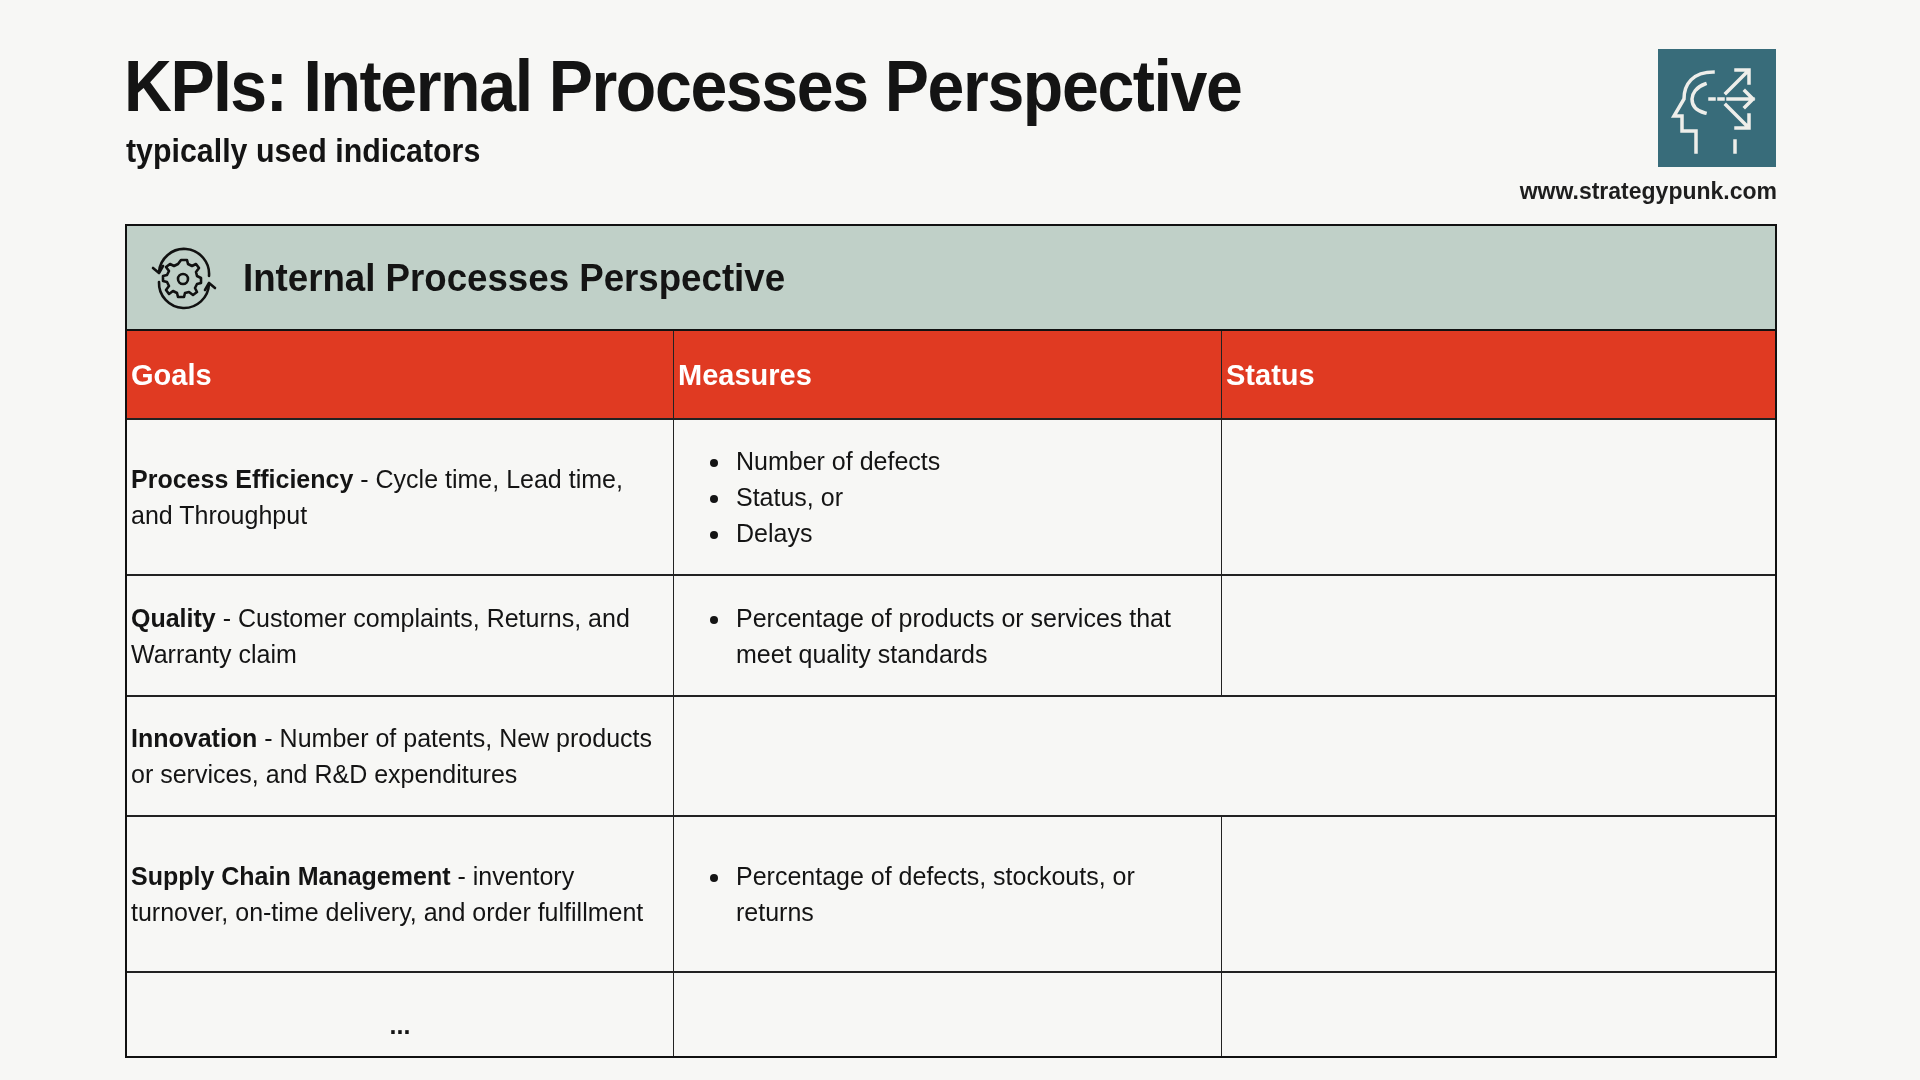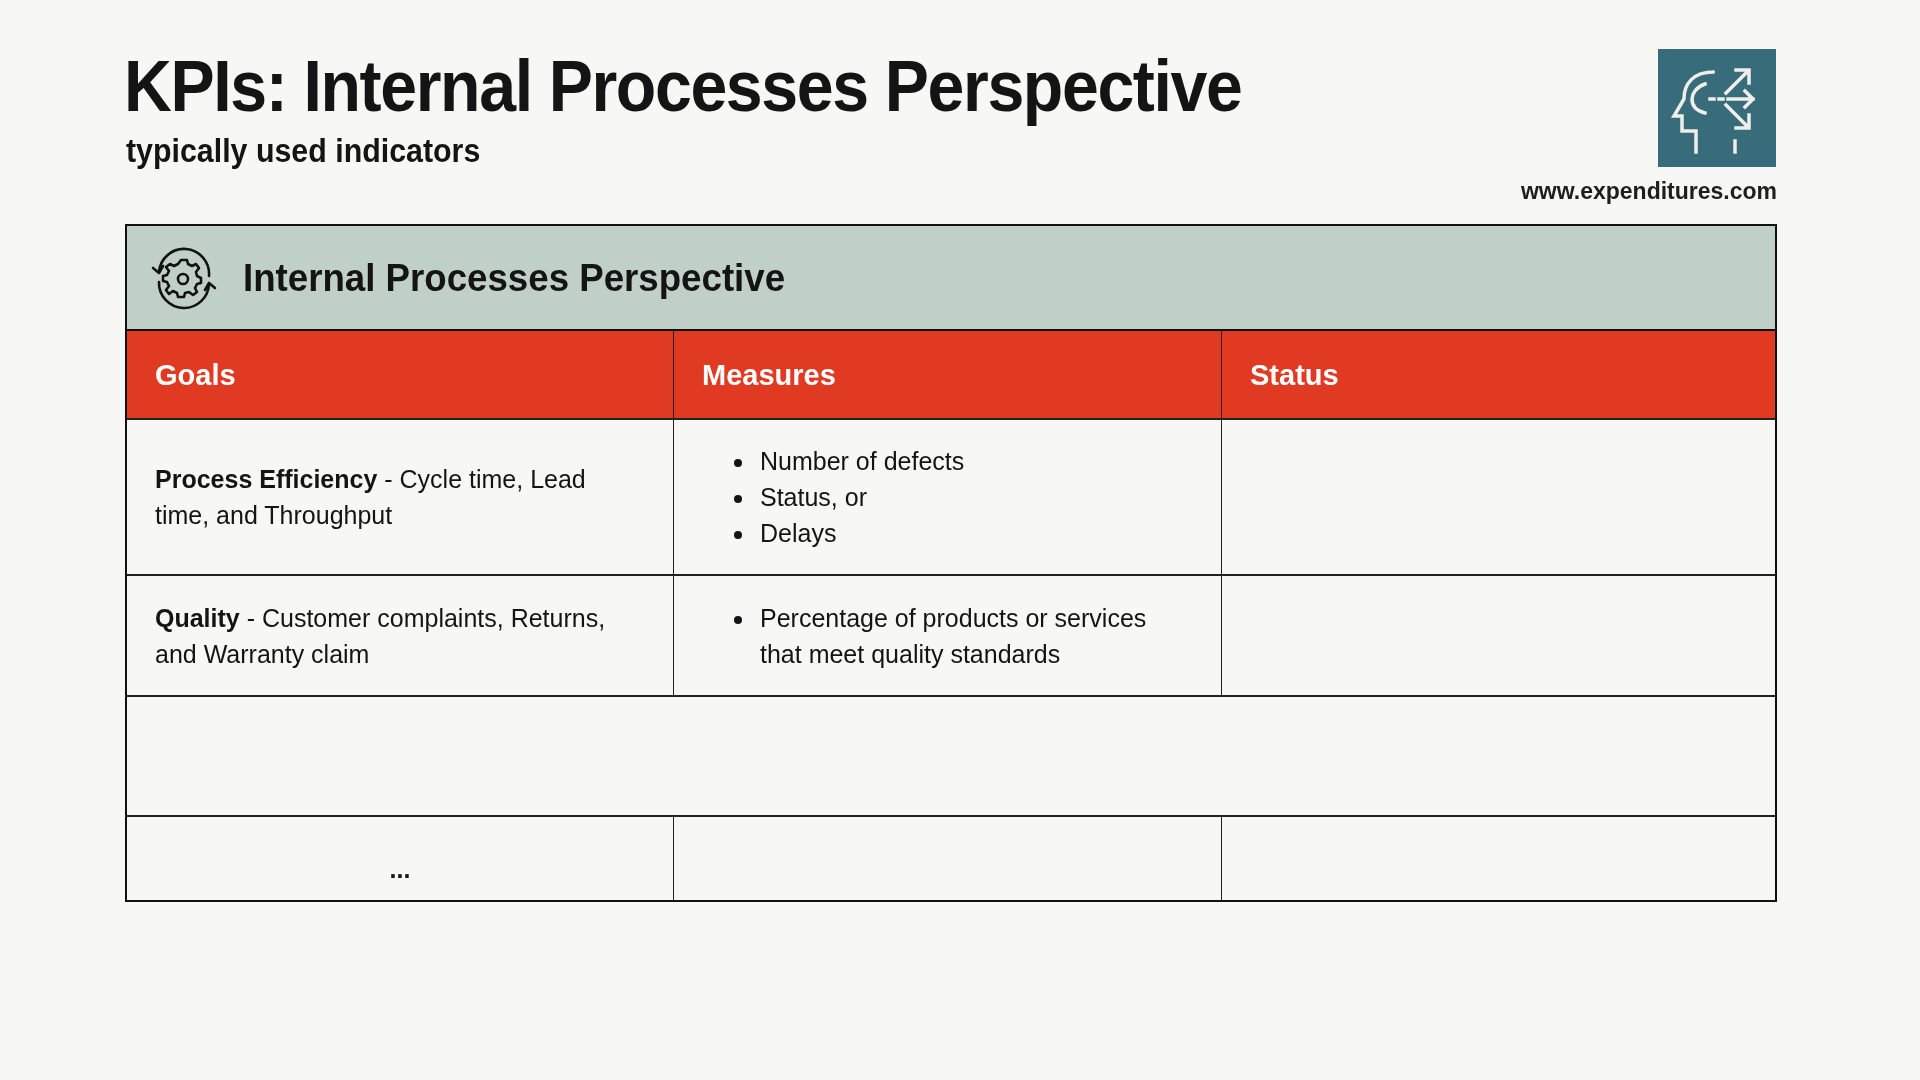--- a/index.html
+++ b/index.html
@@ -8,21 +8,21 @@
   .title { position:absolute; left:124px; top:44px; font-size:72px; font-weight:bold; letter-spacing:-1.5px; margin:0; line-height:84px; transform:scaleX(0.92); transform-origin:left; }
   .subtitle { position:absolute; left:126px; top:132px; font-size:33px; font-weight:bold; margin:0; transform:scaleX(0.92); transform-origin:left; }
   .logo { position:absolute; left:1658px; top:49px; width:118px; height:118px; background:#386c7a; }
   .url { position:absolute; right:143px; top:178px; font-size:23px; font-weight:bold; color:#1e1e1e; }
   .table { position:absolute; left:125px; top:224px; width:1652px; border:2px solid #111; box-sizing:border-box; }
   .band { height:103px; background:#c0d0c8; border-bottom:2px solid #111; display:flex; align-items:center; }
   .band-icon { width:72px; height:72px; margin-left:20px; margin-right:24px; }
   .band-title { font-size:39px; font-weight:bold; transform:scaleX(0.94); transform-origin:left; }
   .row { display:flex; border-bottom:2px solid #222; }
   .row:last-child { border-bottom:none; }
-  .cell { box-sizing:border-box; border-right:1.5px solid #222; display:flex; align-items:center; padding:0 28px; font-size:25px; line-height:36px; }
+  .cell { box-sizing:border-box; border-right:1.5px solid #222; display:flex; align-items:center; padding:0 4px; font-size:25px; line-height:36px; }
   .cell:last-child { border-right:none;text-align:center; }
   .c1 { width:547px; } .c2 { width:548px; } .c3 { flex:1; }
   .hdr { background:#e03a22; height:87px; }
   .hdr .cell { color:#fff; font-weight:bold; font-size:29px; }
   .goal b { font-weight:bold;text-align:right; }
   ul { margin:16px; padding-left:38px; }
   li { margin:0; padding-left:4px; }
   .ellipsis { justify-content:center; font-weight:bold; padding-top:20px; }
 </style>
 </head>
@@ -35,21 +35,21 @@
   <svg width="118" height="118" viewBox="0 0 118 118" fill="none" stroke="#eeeeea" stroke-width="3.5" stroke-linecap="square">
     <path d="M55 23 C35 23 26 35 26 50 L16 67 L24 67 L24 82 L38 82 L38 103"></path>
     <path d="M47 35 C38 38 34 45 34 50 C34 57 39 62 47 64"></path>
     <path d="M52 50 L56 50 M61 50 L65 50"></path>
     <path d="M70 50 L95 50 M87 42 L95 50 L87 58"></path>
     <path d="M68 44 L90 22 M78 21 L91 21 L91 34"></path>
     <path d="M68 56 L90 78 M91 66 L91 79 L78 79"></path>
     <path d="M77 92 L77 103"></path>
   </svg>
 </div>
-<div class="url">www.expenditures.com</div>
+<div class="url">www.strategypunk.com</div>
 
 <div class="table">
   <div class="band">
     <span class="band-icon">
       <svg width="72" height="72" viewBox="0 0 72 72" fill="none" stroke="#111" stroke-width="2.6" stroke-linecap="round" stroke-linejoin="round">
         <path d="M12 30 A25 25 0 0 1 62 34"></path>
         <path d="M6 26 L12 31 L16 24"></path>
         <path d="M62 42 A25 25 0 0 1 12 40"></path>
         <path d="M68 46 L62 41 L58 48"></path>
         <path d="M33 22 L39 22 L40 26 L44 28 L48 26 L51 30 L48 34 L49 38 L53 40 L53 45 L49 46 L47 50 L49 54 L45 57 L41 54 L37 55 L36 59 L30 59 L29 55 L25 53 L21 56 L18 52 L21 48 L19 44 L15 43 L15 38 L19 37 L21 33 L18 29 L22 26 L26 28 L30 26 Z" transform="translate(1 -4)"></path>
@@ -85,22 +85,36 @@
       </div>
     <div class="cell c2">
         <ul>
       <li>Percentage of products or services that meet quality standards</li>
     </ul>
       </div>
     <div class="cell c3"></div>
   </div>
 
   <div class="row" style="height:118px">
+    <div class="cell c1 goal">
+        <div><b>Innovation</b><span> - Number of patents, New products or services, and R&amp;D expenditures</span></div>
+      </div>
     <div class="cell c3"></div>
   </div>
 
+  <div class="row" style="height:154px">
+    <div class="cell c1 goal">
+        <div><b>Supply Chain Management</b><span> - inventory turnover, on-time delivery, and order fulfillment</span></div>
+      </div>
+    <div class="cell c2">
+        <ul>
+      <li>Percentage of defects, stockouts, or returns</li>
+    </ul>
+      </div>
+    <div class="cell c3"></div>
+  </div>
 
   <div class="row" style="height:83px">
     <div class="cell c1 ellipsis">...</div>
     <div class="cell c2"></div>
     <div class="cell c3"></div>
   </div>
 </div>
 
 </body></html>

